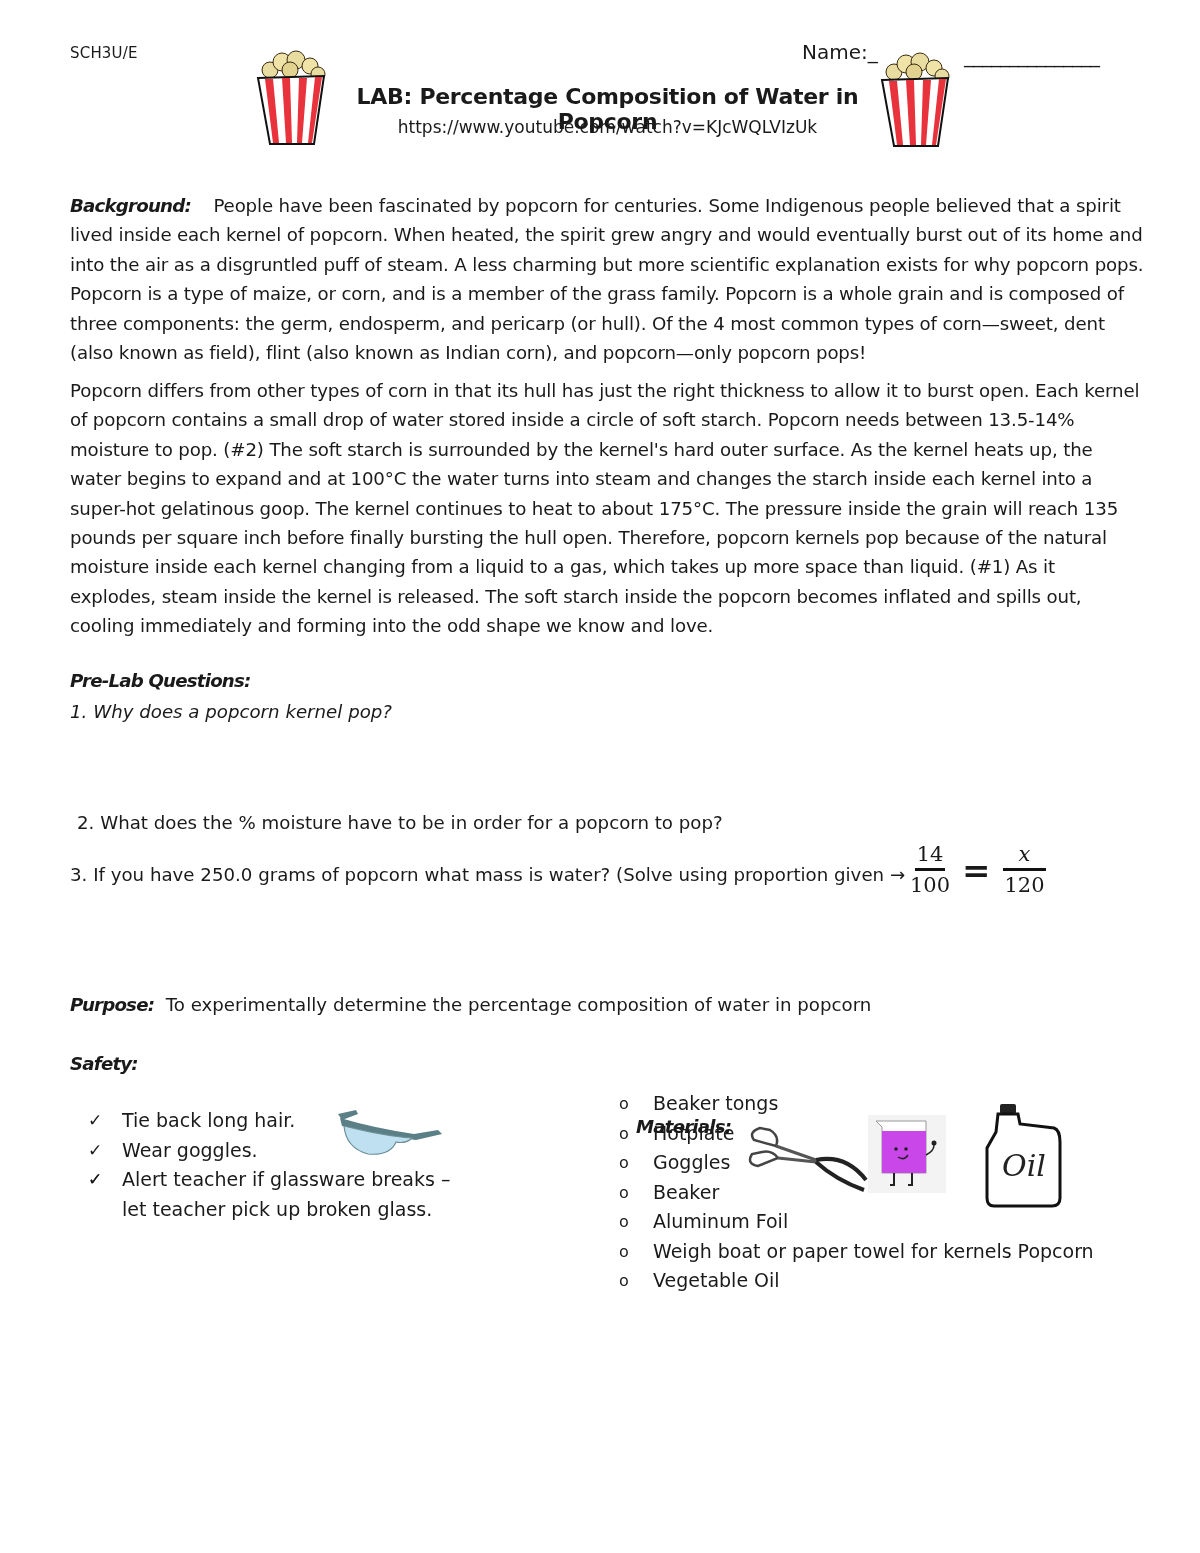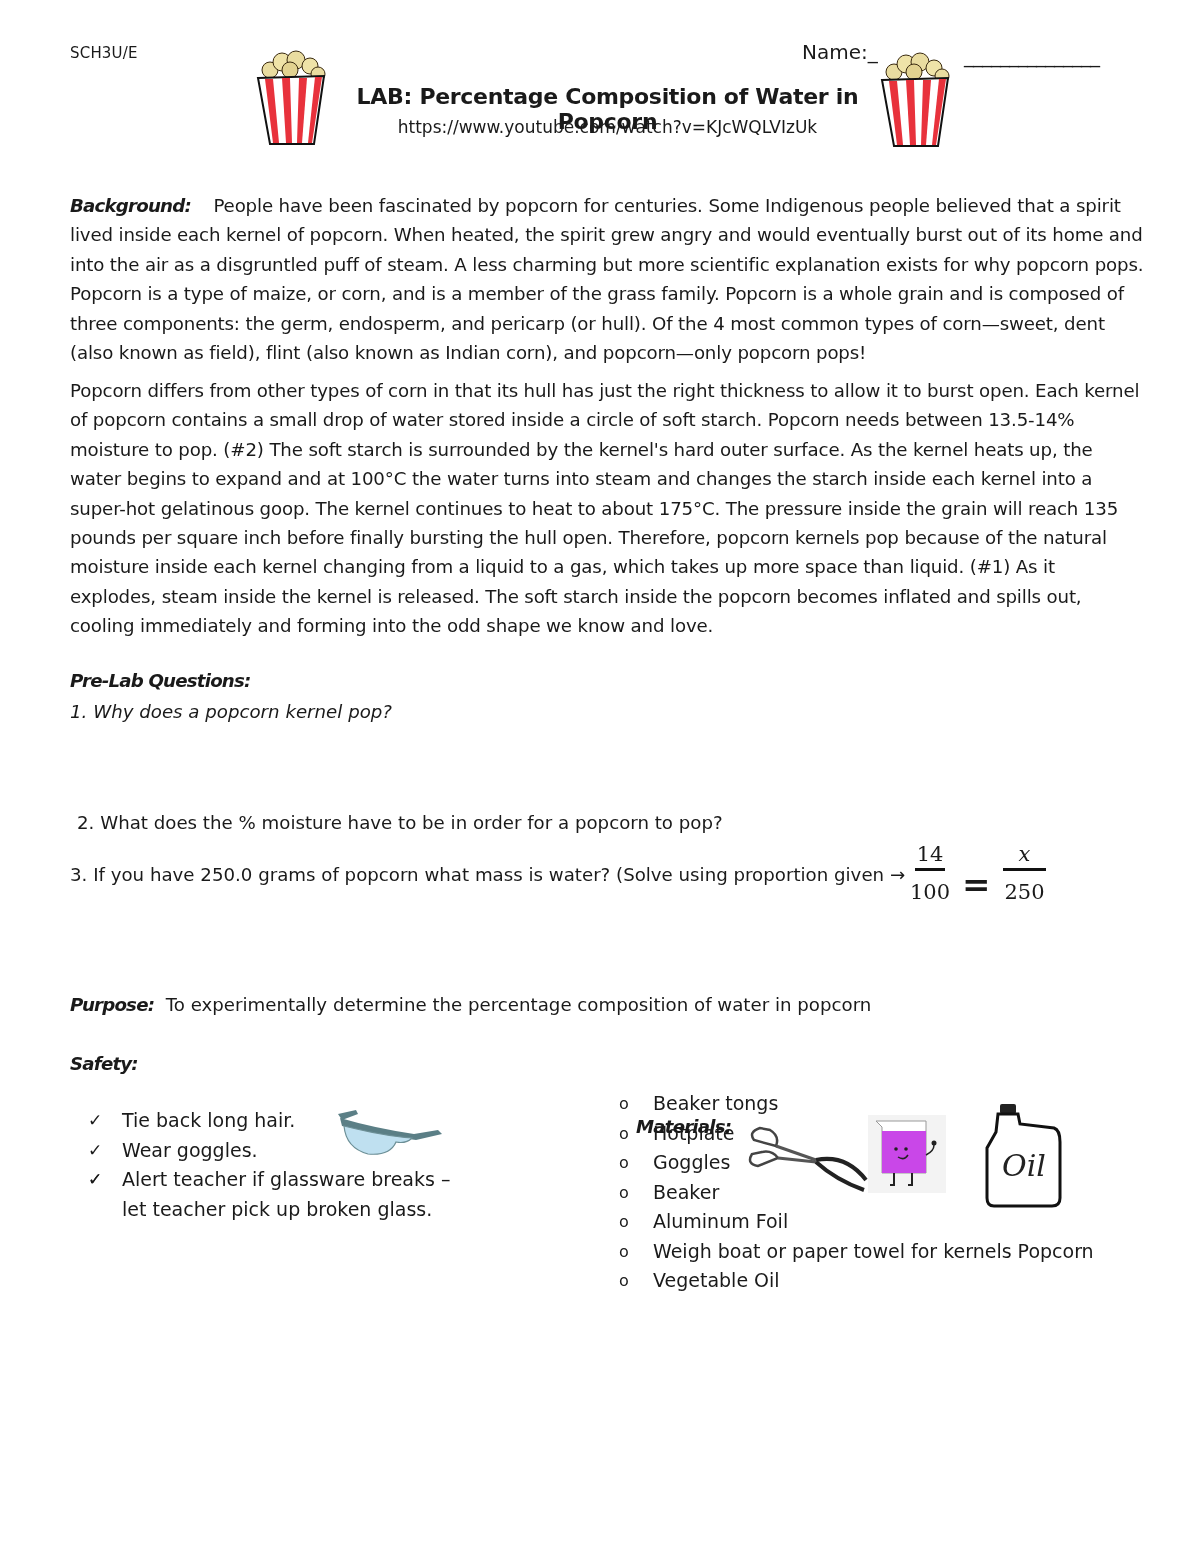--- a/index.html
+++ b/index.html
@@ -10,23 +10,23 @@
   .name-label { left: 802px; top: 40px; font-size: 20px; }
   .name-line { left: 964px; top: 44px; font-size: 20px; letter-spacing: -1px; }
   .title { left: 350px; top: 84px; width: 515px; text-align: center; font-size: 22px; font-weight: bold; letter-spacing: -0.3px; }
   .url { left: 350px; top: 117px; width: 515px; text-align: center; font-size: 17px; }
   .popcorn { width: 78px; height: 100px; }
   .para { left: 70px; width: 1075px; font-size: 18.2px; line-height: 29.4px; letter-spacing: -0.15px; }
   .heading { font-weight: bold; font-style: italic; letter-spacing: -0.8px; }
   .q { left: 70px; font-size: 18.2px; }
   .frac { display: inline-flex; flex-direction: column; align-items: center; font-family: "DejaVu Serif", serif; font-size: 21px; vertical-align: middle; }
   .frac .num { padding: 0 2px 2px; border-bottom: 3px solid #111; }
-  .frac .den { padding-top: 9px; }
+  .frac .den { padding-top: 2px; }
   .eq { font-family: "DejaVu Serif", serif; font-size: 34px; font-weight: bold; margin: 0 12px; vertical-align: middle; }
-  .math { left: 910px; top: 842px; display: flex; align-items: flex-end; }
+  .math { left: 910px; top: 842px; display: flex; align-items: center; }
   .list { list-style: none; margin: 0; padding: 0; font-size: 19px; line-height: 29.5px; }
   .list li { position: relative; }
   .safety li { padding-left: 52px; }
   .safety .mark { position: absolute; left: 18px; top: 0; font-size: 17px; }
   .materials li { padding-left: 34px; }
   .materials .mark { position: absolute; left: 0; top: 0; font-size: 16px; }
 </style>
 </head>
 <body>
 
@@ -88,21 +88,21 @@
   <span>If you have 250.0 grams of popcorn what mass is water?  (Solve using proportion given →</span>
 </div>
 <div class="abs math">
   <span class="frac">
     <span class="num">14</span>
     <span class="den">100</span>
   </span>
   <span class="eq">=</span>
   <span class="frac">
     <span class="num" style="font-style:italic;padding:0 16px 2px;">x</span>
-    <span class="den">250</span>
+    <span class="den">120</span>
   </span>
 </div>
 
 <div class="abs q" style="top:994px;">
   <span class="heading">Purpose:</span>&nbsp;
   <span>To experimentally determine the percentage composition of water in popcorn</span>
 </div>
 
 <div class="abs q heading" style="top:1053px;">Safety:</div>
 <ul class="abs list safety" style="left:70px;top:1106px;width:470px;">

